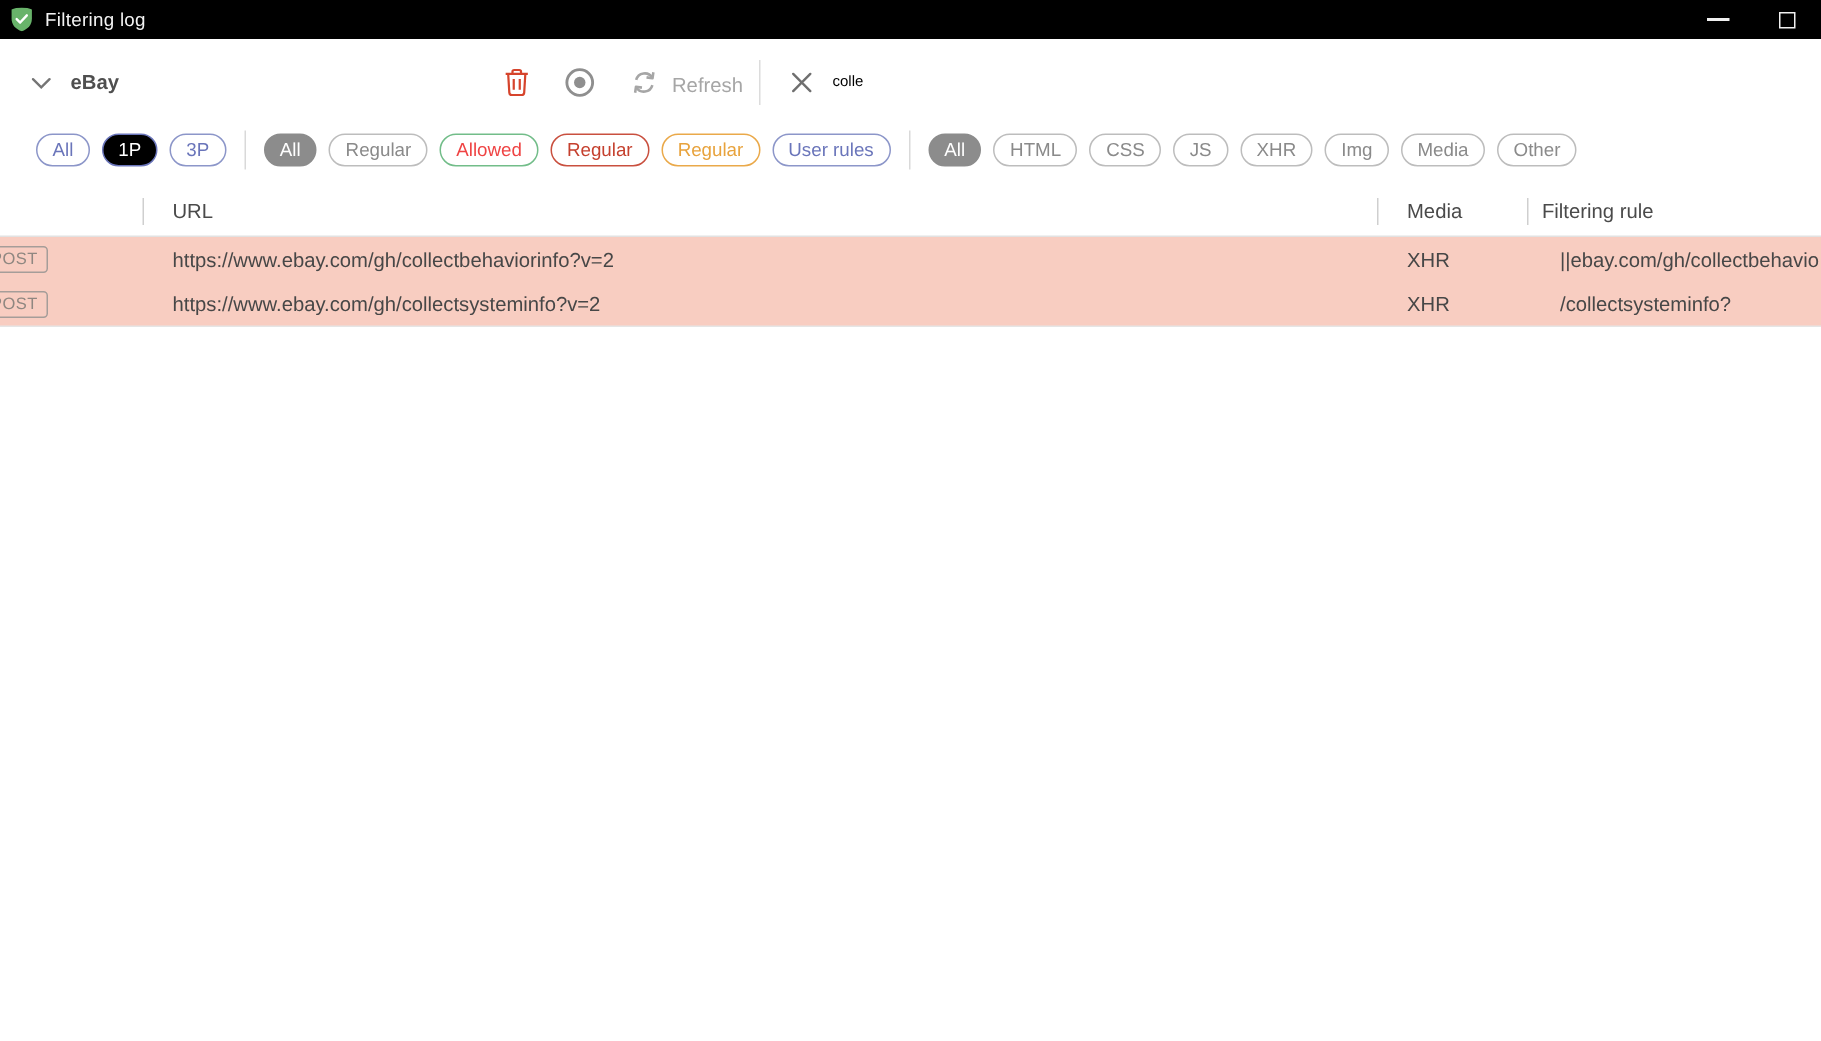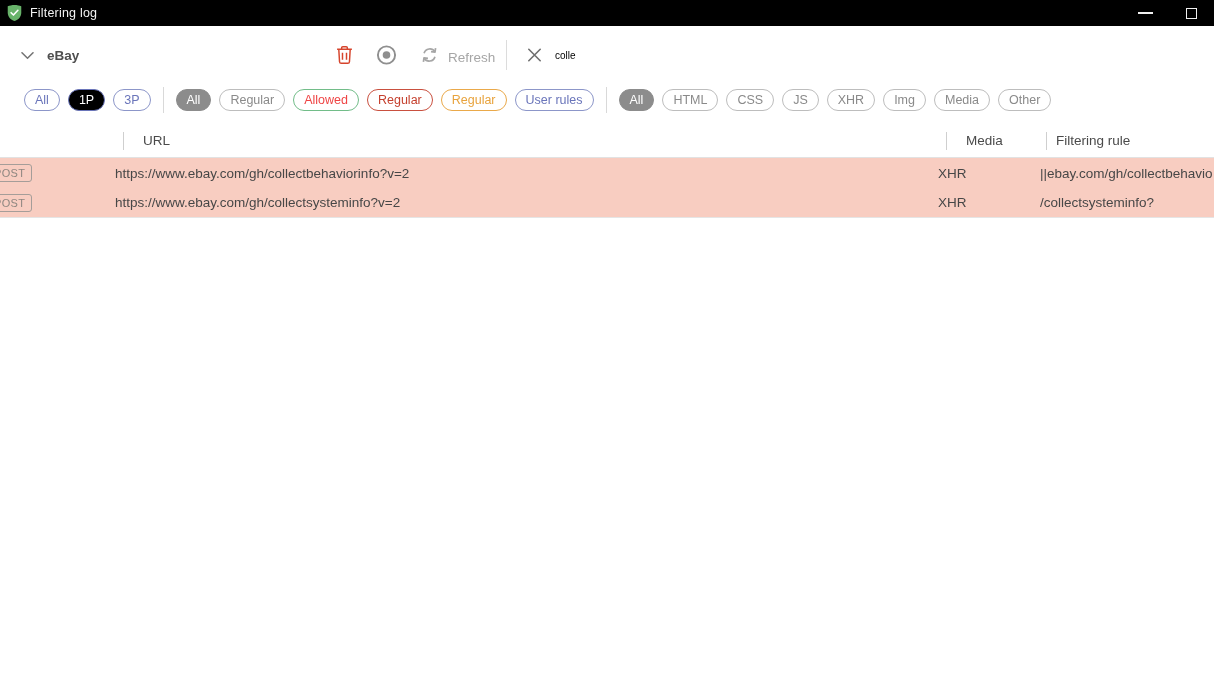--- a/index.html
+++ b/index.html
@@ -85,21 +85,21 @@
   .thead, .trow {
     display: grid;
     grid-template-columns: 95px 823px 100px 196px;
     align-items: center;
   }
   .thead {
     height: 34px; border-bottom: 1px solid #e2e2e2;
     font-size: 13.5px; color: #4a4a4a;
   }
   .thead .cell { position: relative; height: 100%; display: flex; align-items: center; }
-  .thead .c-url, .thead .c-type, .thead .c-rule { padding-left: 20px; margin-left: 28px; }
+  .thead .c-url, .thead .c-type, .thead .c-rule { padding-left: 20px; }
   .thead .c-rule { padding-left: 10px; }
   .thead .c-url::before, .thead .c-type::before, .thead .c-rule::before {
     content: ""; position: absolute; left: 0; top: 50%; transform: translateY(-50%);
     width: 1px; height: 18px; background: #cfcfcf;
   }
   .trow { height: 30px; font-size: 13.5px; color: #474747; cursor: default; }
   .trow.blocked { background: #f8cdc1; }
   .trow:first-of-type { border-bottom: 1px solid #fbe2da; }
   .trow:last-of-type { border-bottom: 1px solid #e5e5e5; }
   .trow .cell { overflow: hidden; white-space: nowrap; }

